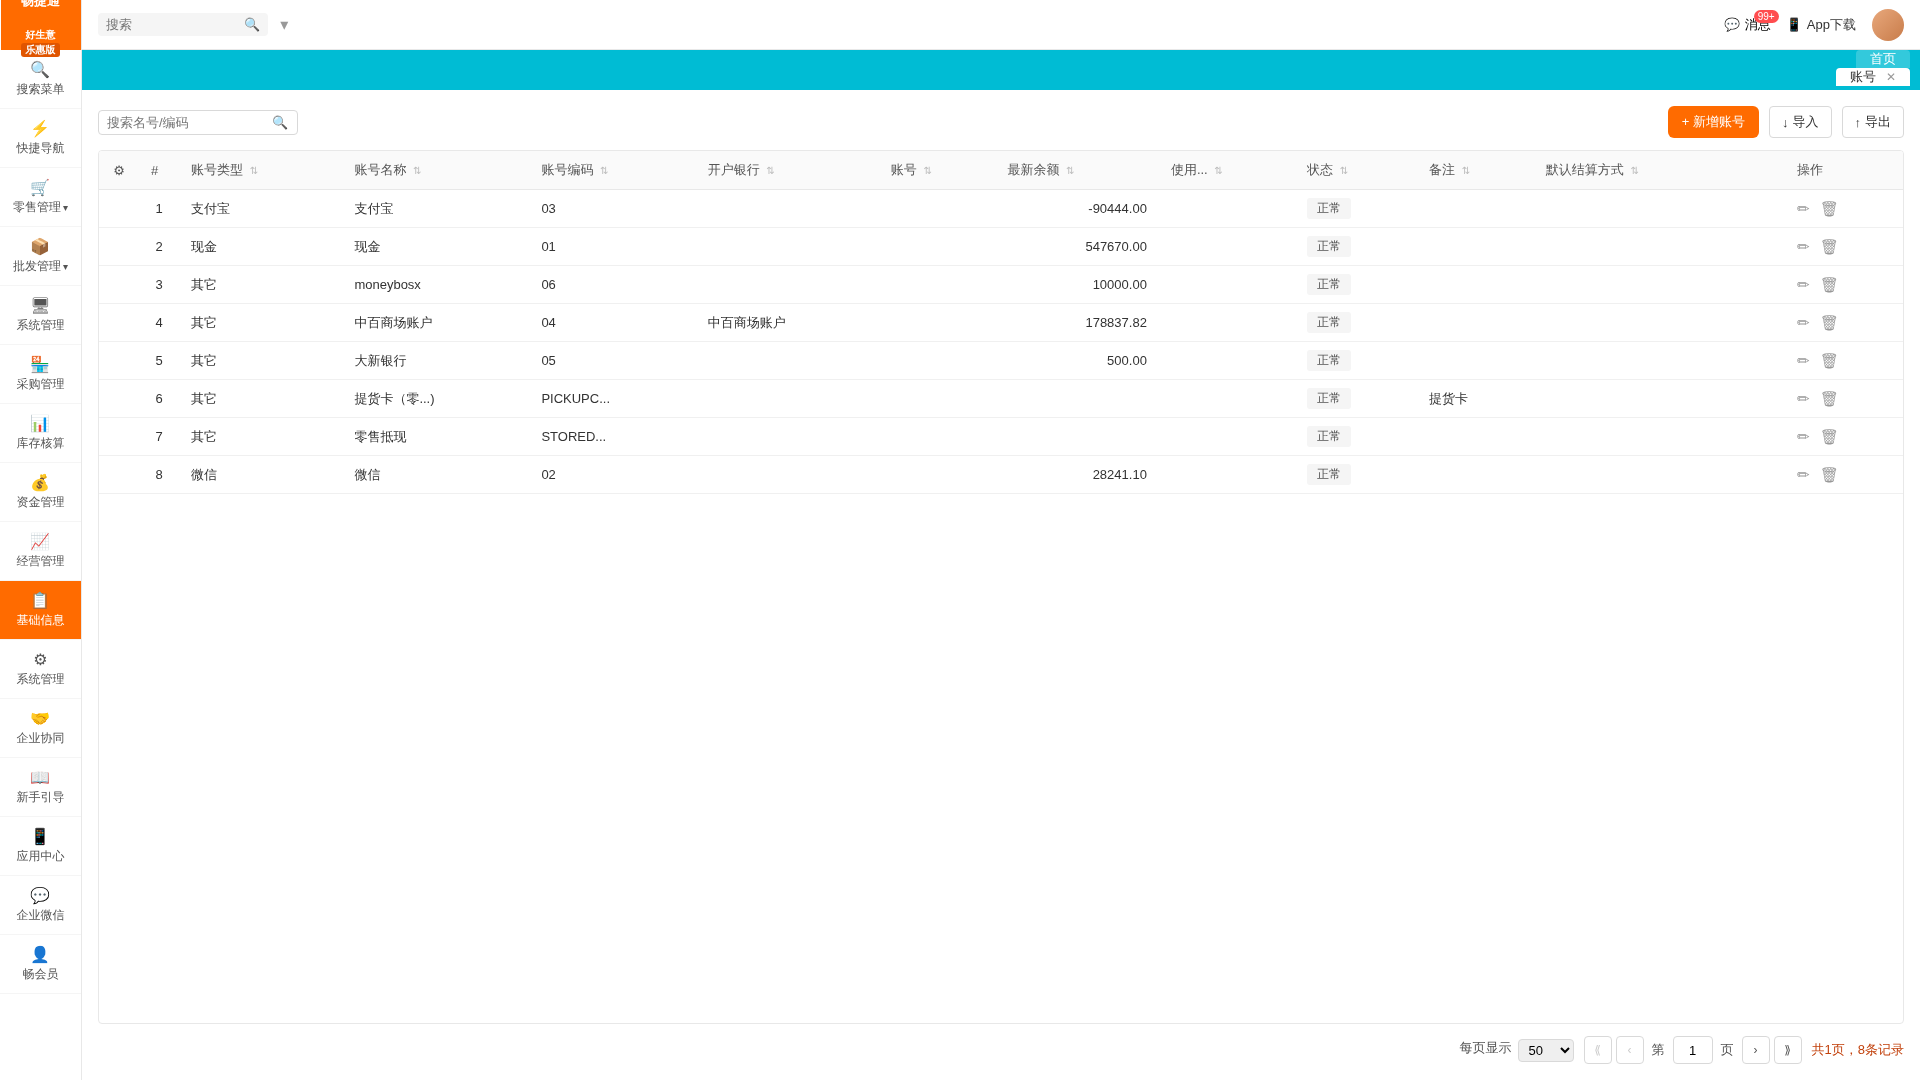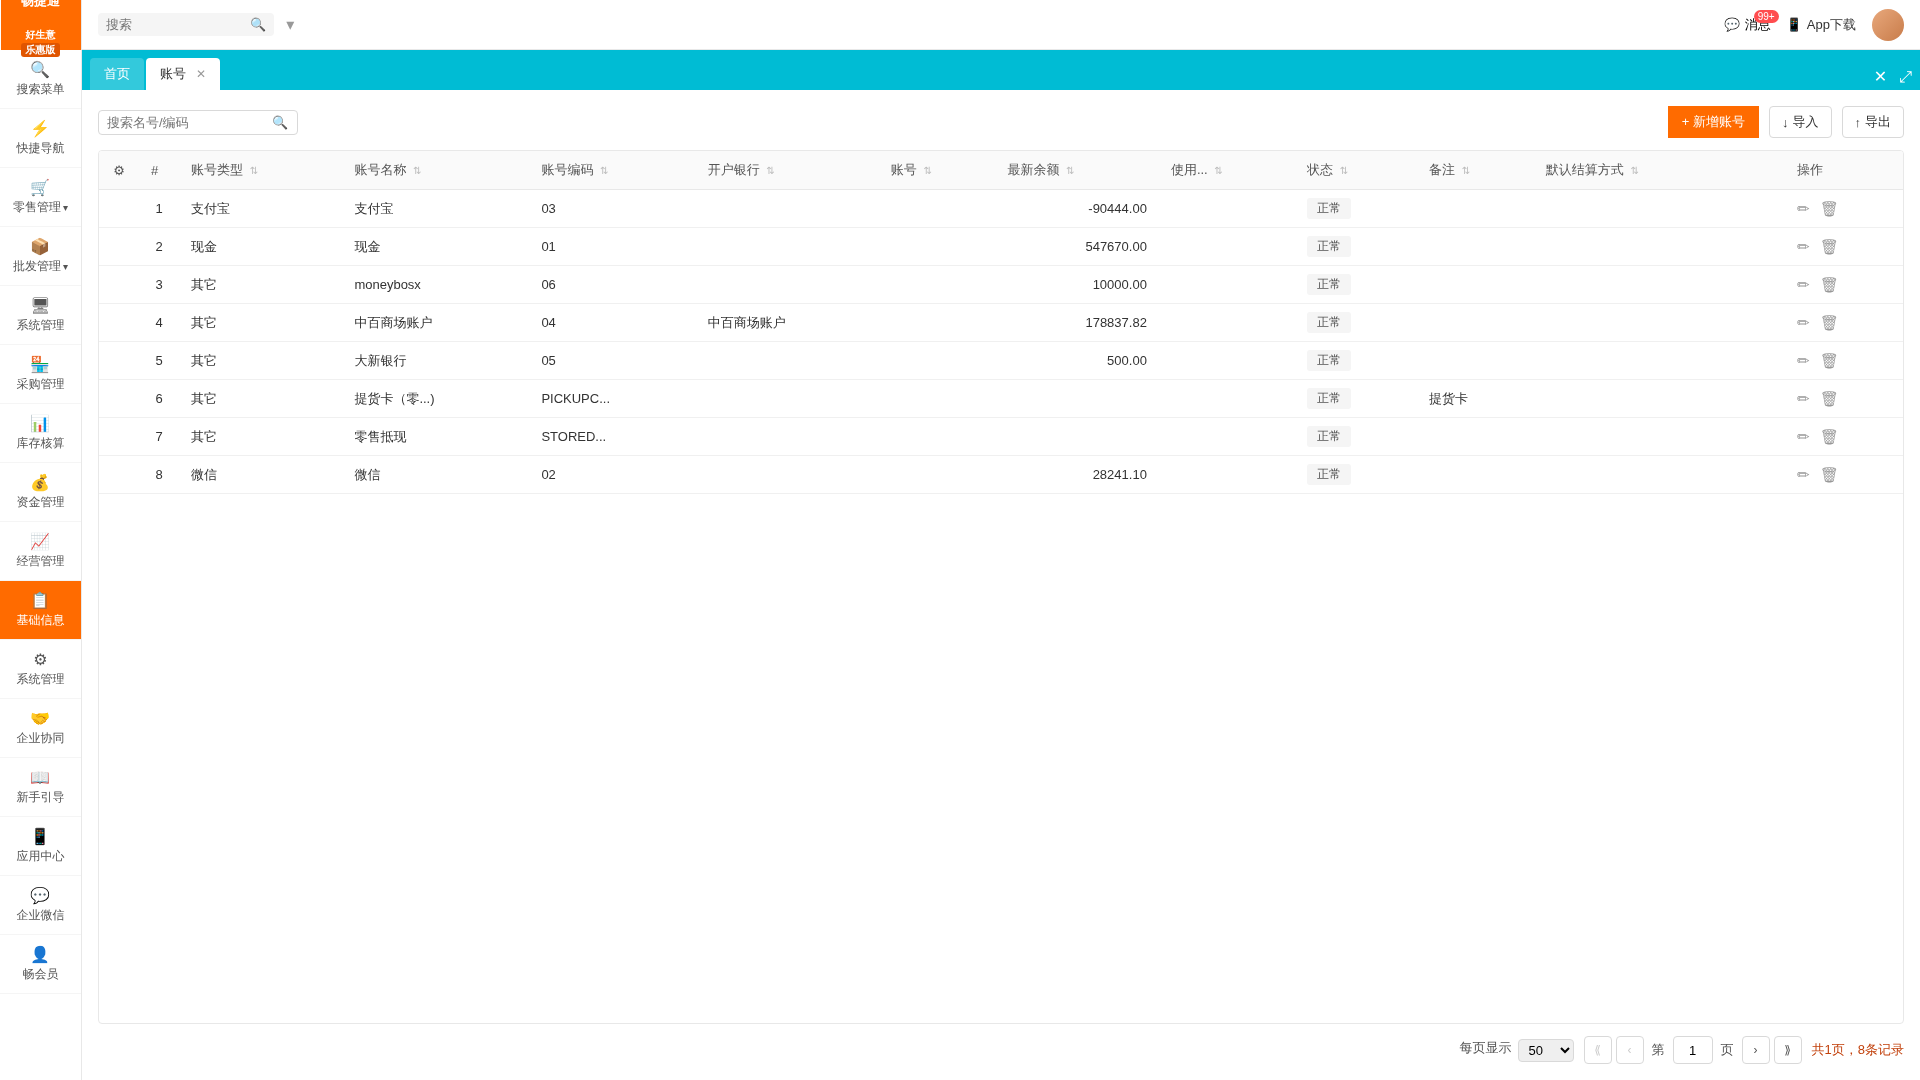--- a/index.html
+++ b/index.html
@@ -65,21 +65,21 @@
       display: flex;
       align-items: center;
       gap: 12px;
     }
     .topbar-search {
       display: flex;
       align-items: center;
       background: #f5f5f5;
       border-radius: 4px;
       padding: 4px 8px;
-      gap: 24px;
+      gap: 18px;
     }
     .topbar-search input {
       border: none;
       background: transparent;
       outline: none;
       font-size: 13px;
       width: 120px;
     }
     .topbar-right {
       display: flex;
@@ -178,21 +178,21 @@
       color: #999;
     }
     .toolbar-right {
       display: flex;
       gap: 10px;
     }
     .btn-primary {
       background: #ff6b00;
       color: #fff;
       border: none;
-      border-radius: 0;
+      border-radius: 6px;
       padding: 6px 14px;
       cursor: pointer;
       font-size: 13px;
       display: flex;
       align-items: center;
       gap: 4px;
     }
     .btn-default {
       background: #fff;
       color: #333;
@@ -437,21 +437,21 @@
         <span class="badge">99+</span>
       </div>
       <div class="topbar-app">
         <span>📱</span>
         <span>App下载</span>
       </div>
       <div class="avatar" style="background: linear-gradient(135deg, #e8a87c, #c87c4a);"></div>
     </div>
   </div>
 
-  <div style="background:#00bcd4; display:flex; align-items:flex-end; padding: 0 8px; height:40px; flex-shrink:0;">
+  <div style="background:#00bcd4; display:flex; align-items:flex-end; padding: 0 8px; height:40px; flex-shrink:0;flex-direction:column;">
     <div class="tab" style="background:rgba(255,255,255,0.2);color:#fff;border:none;">
       <span>首页</span>
     </div>
     <div class="tab active" style="background:#fff;color:#333;border-top:none;">
       <span>账号</span>
       <span class="tab-close">✕</span>
     </div>
     <div style="flex:1;"></div>
     <div class="window-controls" style="padding-bottom:4px;">
       <span class="win-btn" style="color:#fff;font-size:16px;">✕</span>

